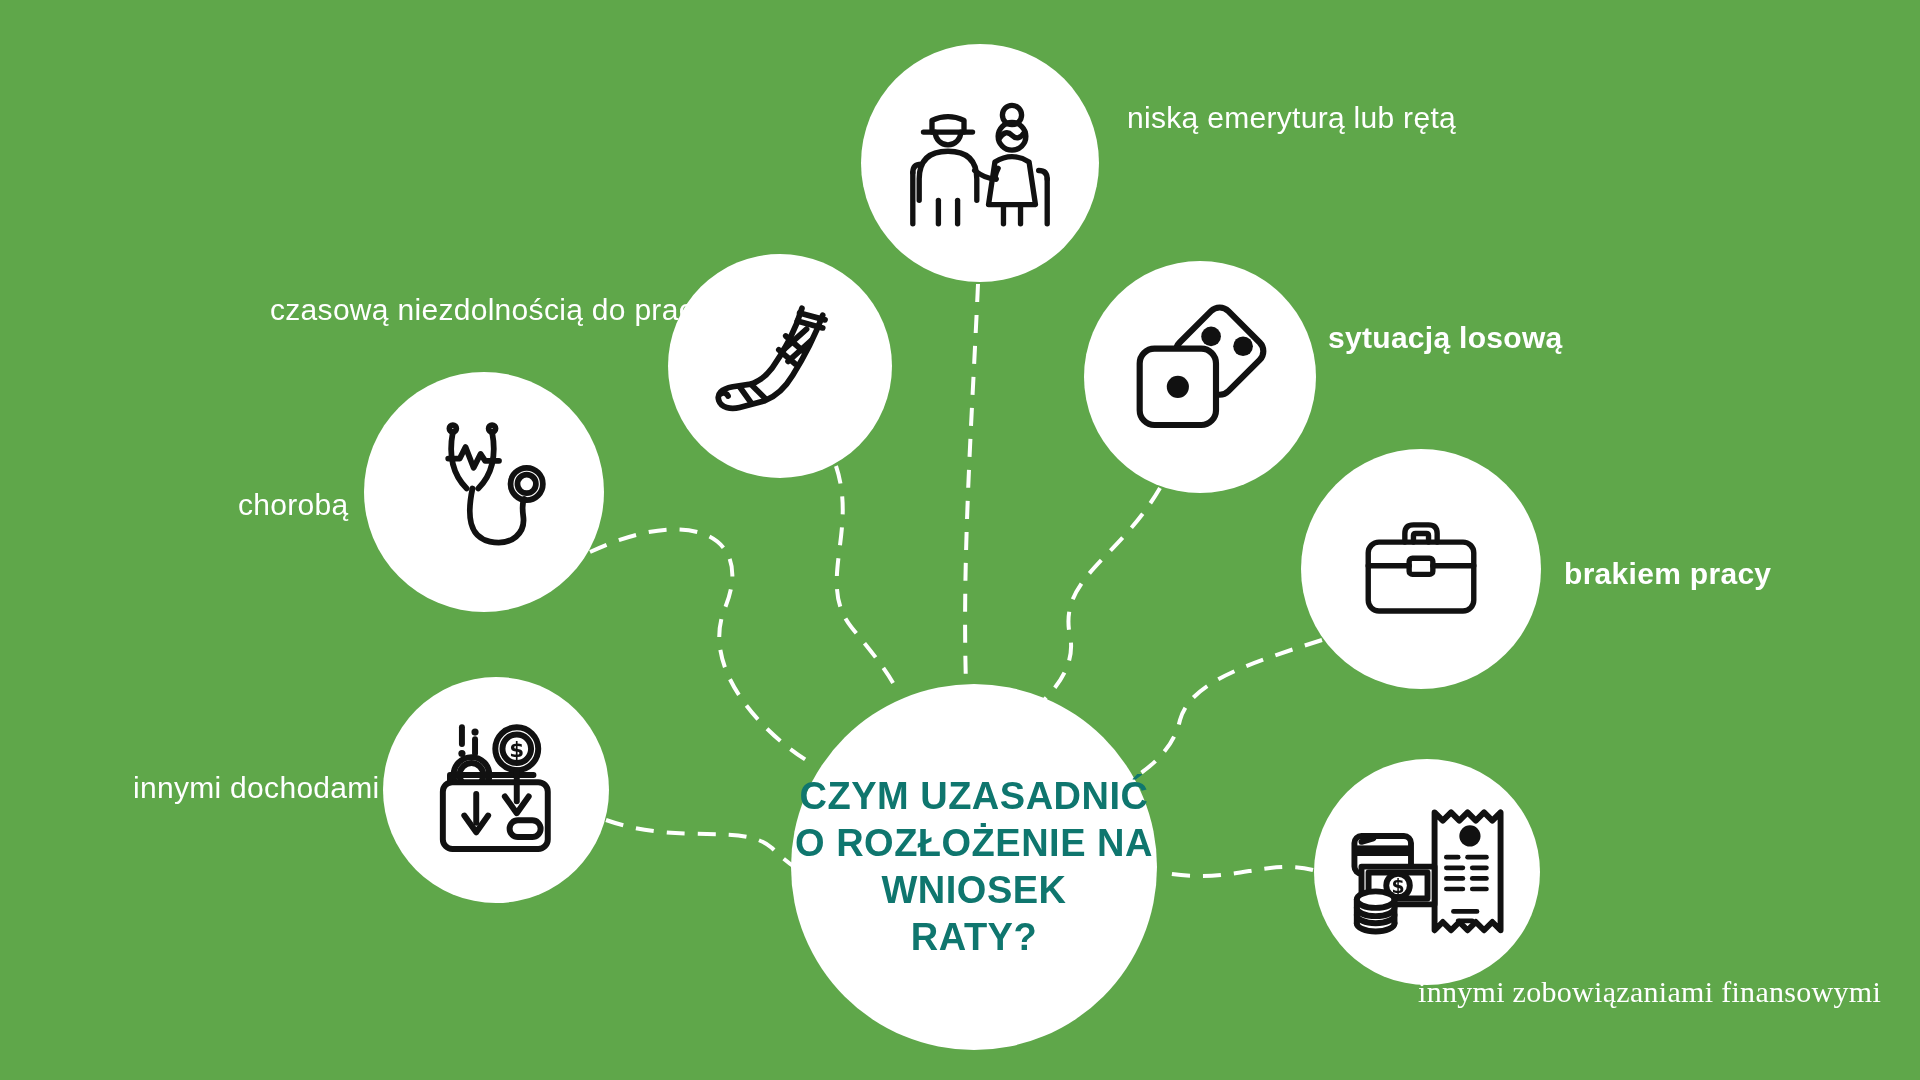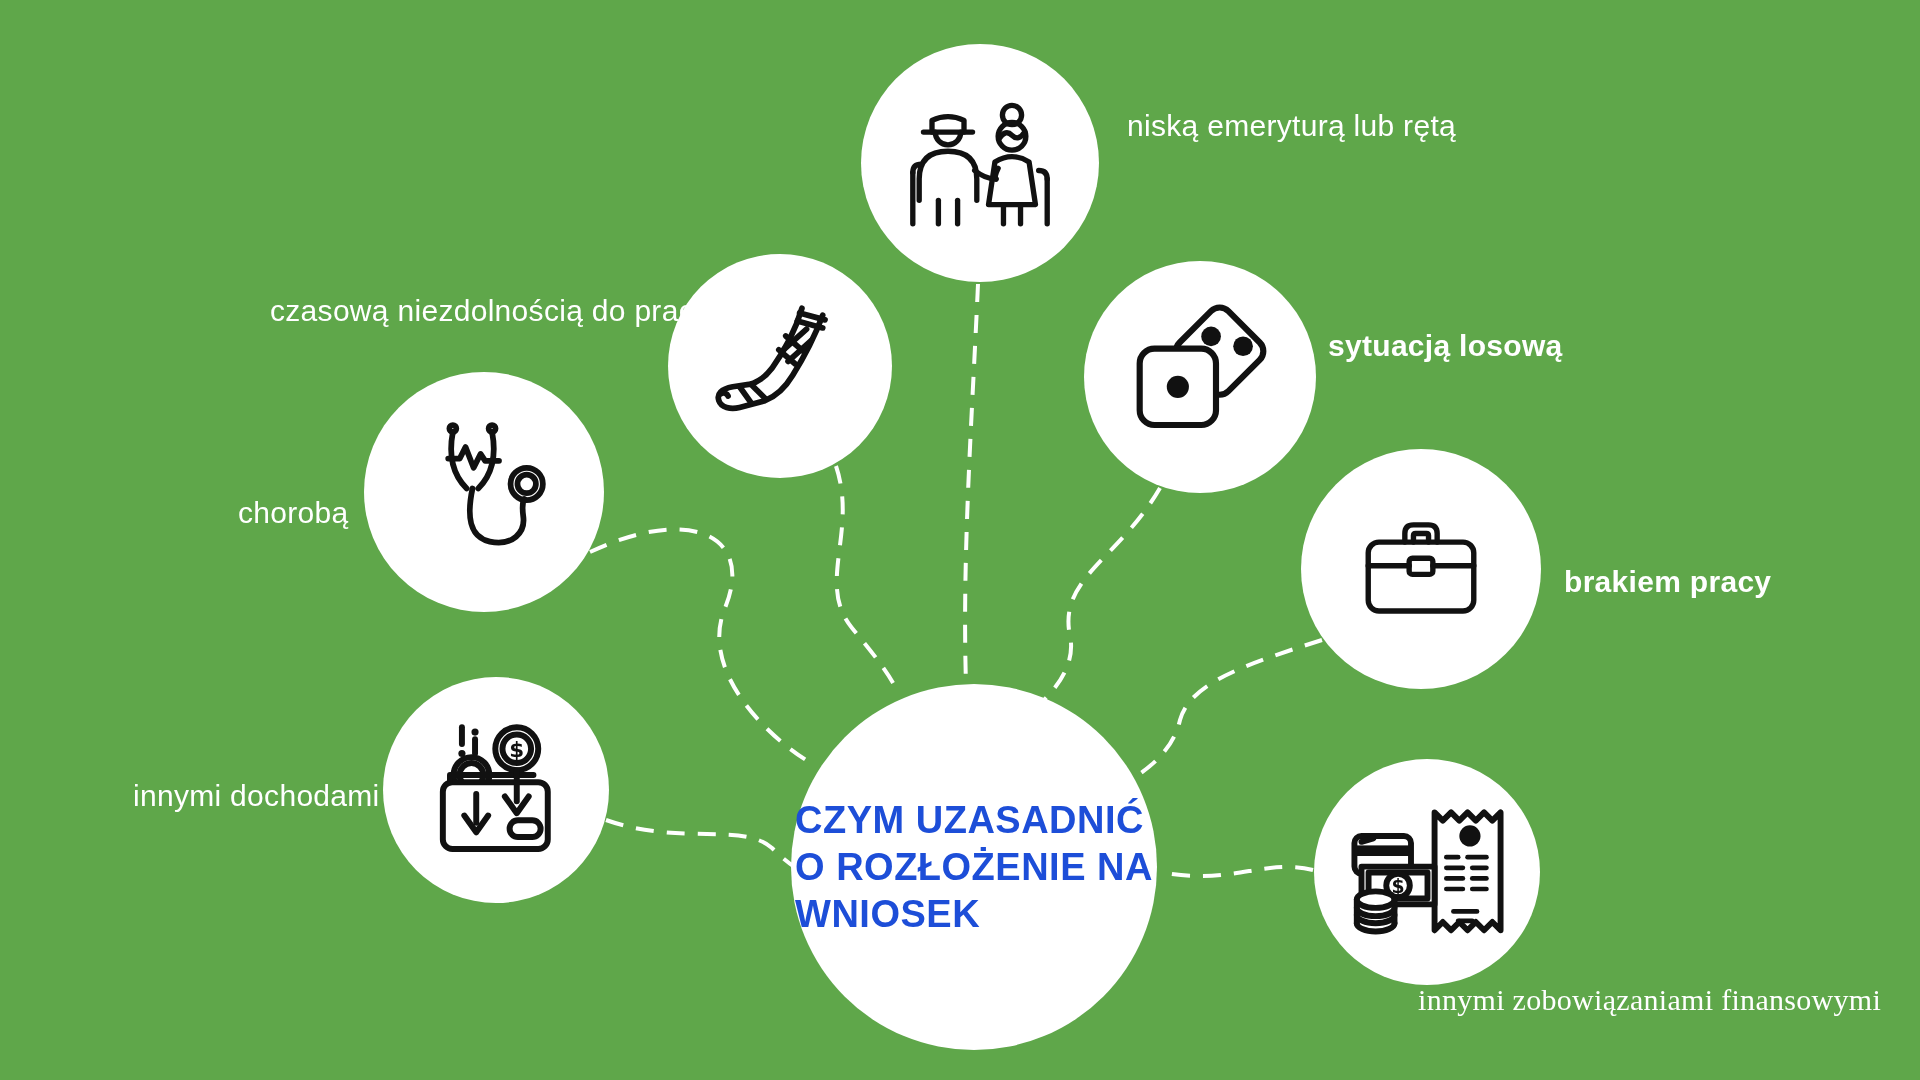--- a/index.html
+++ b/index.html
@@ -8,38 +8,38 @@
     background:#5fa74a;
     font-family:"Liberation Sans",sans-serif;
   }
   svg.connectors{position:absolute;left:0;top:0;width:1920px;height:1080px;}
   .circle{
     position:absolute;background:#ffffff;border-radius:50%;
     display:flex;align-items:center;justify-content:center;
   }
   .label{
     position:absolute;color:#ffffff;font-size:30px;line-height:36px;
-    white-space:nowrap;letter-spacing:.3px;margin-top:8px;
+    white-space:nowrap;letter-spacing:.3px;
   }
   .central-text{
-    font-weight:bold;font-size:38px;line-height:47px;
-    color:#1d4ed8;letter-spacing:.5px;
+    text-align:center;font-weight:bold;font-size:38px;line-height:47px;
+    color:#0f766e;letter-spacing:.5px;
   }
   
   #c-pension   {left:861px; top:44px;  width:238px;height:238px;}
   #c-cast      {left:668px; top:254px; width:224px;height:224px;}
   #c-steth     {left:364px; top:372px; width:240px;height:240px;}
   #c-wallet    {left:383px; top:677px; width:226px;height:226px;}
   #c-dice      {left:1084px;top:261px; width:232px;height:232px;}
   #c-briefcase {left:1301px;top:449px; width:240px;height:240px;}
   #c-receipt   {left:1314px;top:759px; width:226px;height:226px;}
   #c-central   {left:791px; top:684px; width:366px;height:366px;}
   
   #l-pension {left:1127px;top:100px;}
-  #l-cast    {left:270px; top:285px;}
+  #l-cast    {left:270px; top:292px;}
   #l-illness {left:238px; top:487px;text-align:center;}
   #l-income  {left:133px; top:770px;}
   #l-random  {left:1328px;top:320px;font-weight:bold;}
   #l-nojob   {left:1564px;top:556px;font-weight:bold;}
   #l-other   {left:1418px;top:974px;font-family:Liberation Serif, serif;}
   .ic{stroke:#111111;stroke-width:5;fill:none;stroke-linecap:round;stroke-linejoin:round;}
   .ic .fillb{fill:#111111;stroke:none;}
   .ic .fillw{fill:#ffffff;}
   .ic text{fill:#111111;stroke:none;font-family:"DejaVu Sans",sans-serif;font-weight:bold;text-anchor:middle;}
 </style>
@@ -56,20 +56,21 @@
     <path d="M 1322 640 C 1240 666 1190 684 1180 720 C 1173 750 1150 768 1130 780"></path>
     <path d="M 1313 870 C 1265 858 1230 886 1160 872"></path>
   </g>
 </svg>
 
 <div class="circle" id="c-central">
   <div class="central-text">
     <div>CZYM UZASADNIĆ</div>
     <div>O ROZŁOŻENIE NA</div>
     <div>WNIOSEK</div>
+    <div>RATY?</div>
   </div>
 </div>
 
 <div class="circle" id="c-pension">
   <svg class="ic" width="160" height="140" viewBox="0 0 150 130">
     <path d="M22 36 H68"></path>
     <path d="M30 36 V25 Q45 18 60 25 V36"></path>
     <path d="M33 36 a12 12 0 0 0 24 0"></path>
     <path d="M18 100 V80 Q18 54 45 54 Q72 54 72 80 V100"></path>
     <path d="M36 100 V122"></path>

